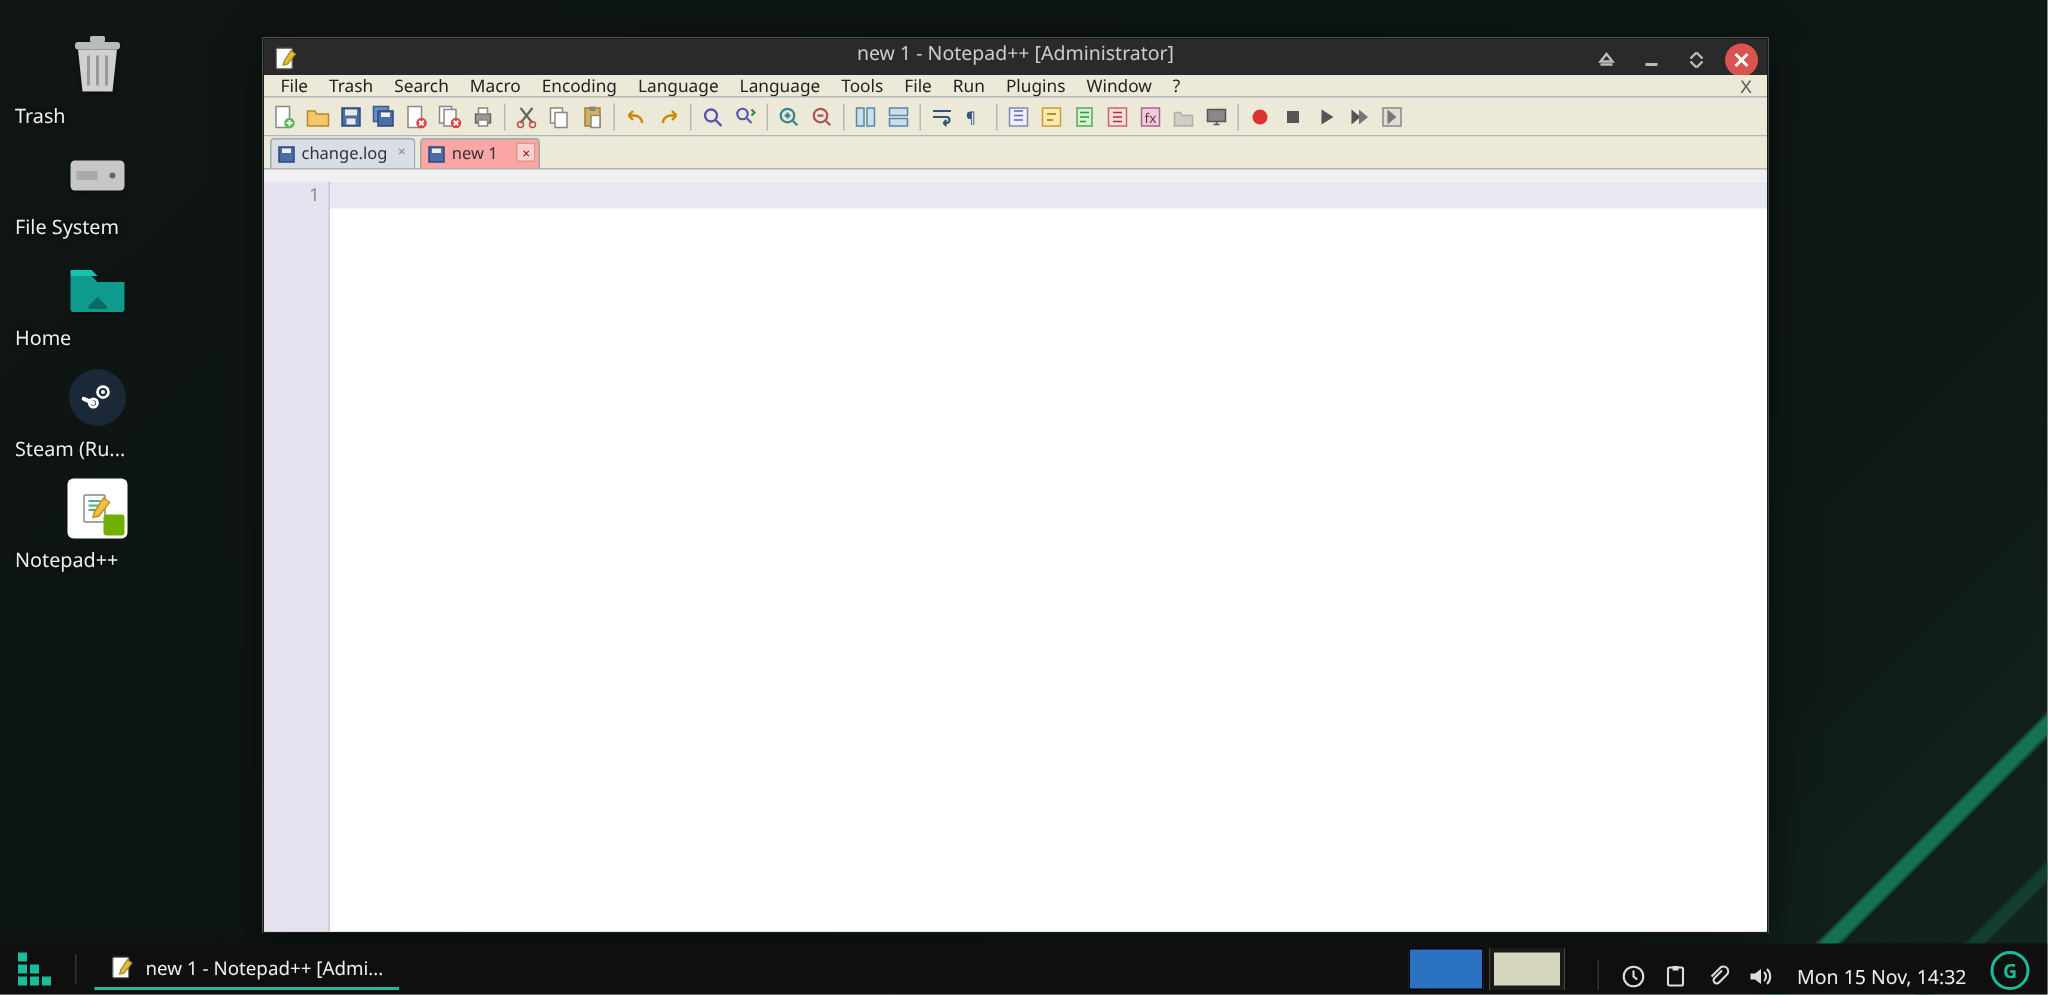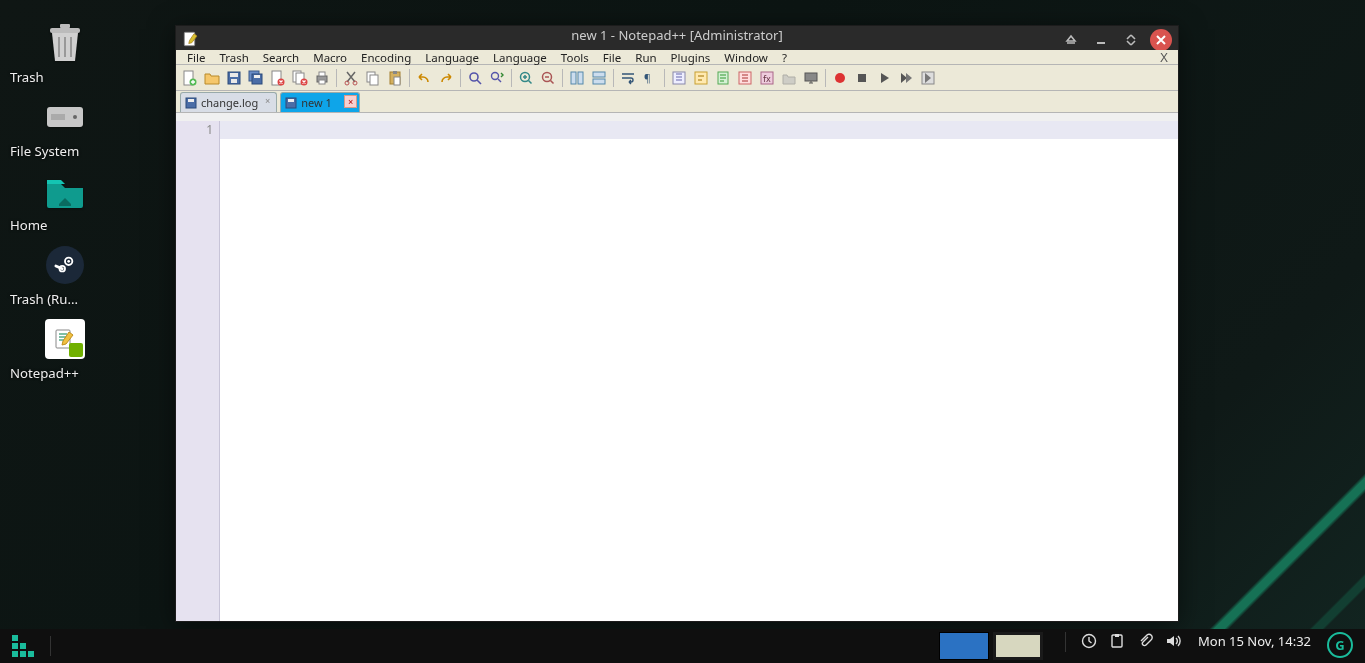--- a/index.html
+++ b/index.html
@@ -66,21 +66,21 @@
 .tabs {
   height:22px; background:#ece9d8; border-bottom:1px solid #b5b5b5;
   display:flex; align-items:flex-end; padding:0 4px; gap:3px;
 }
 .tab {
   height:20px; min-width:80px; background:#d8dde6;
   border:1px solid #9aa; border-bottom:none; border-radius:3px 3px 0 0;
   display:flex; align-items:center; padding:0 18px 0 4px; gap:4px;
   font-size:11px; color:#333; position:relative; cursor:pointer;
 }
-.tab.active{ background:#0ea5e9;margin-top:16px; }
+.tab.active{ background:#fca5a5;margin-top:16px; }
 .tab .dot{ width:12px; height:12px; }
 .tab .x{ position:absolute; right:2px; top:2px; width:13px; height:13px; font:9px/13px sans-serif; text-align:center; }
 .tab .x.red{ background:#f7d0d0; color:#a00; border:1px solid #d98; }
 .tab .x.gray{ color:#888; }
 
 .editor {
   position:absolute; left:0; right:0; top:95px; bottom:0;
   display:flex; background:#fff;
 }
 .gutter{
@@ -106,21 +106,21 @@
 .manjaro span{ background:#1abc9c; }
 .manjaro span:nth-child(2){ visibility:hidden; }
 .manjaro span:nth-child(3){ visibility:hidden; }
 .manjaro span:nth-child(6){ visibility:hidden; }
 
 .tkapp { display:flex; align-items:center; gap:6px; padding:0 10px; height:28px; margin-left:2px; cursor:pointer; }
 .tkapp .ic{ width:18px; height:18px; }
 .tkapp .lbl{ font-size:12.5px; color:#eee; max-width:170px; overflow:hidden; text-overflow:ellipsis; white-space:nowrap; }
 .tkapp.active{ border-bottom:2px solid #1abc9c; }
 
-.tray{ margin-left:auto; display:flex; align-items:flex-start; gap:10px; padding-right:6px; }
+.tray{ margin-left:auto; display:flex; align-items:flex-end; gap:10px; padding-right:6px; }
 .tray .ti{ width:18px; height:18px; cursor:pointer; display:flex; align-items:center; justify-content:center; }
 .clock{ font-size:13px; color:#eee; padding:0 6px; }
 .round{
   width:26px; height:26px; border-radius:50%; border:2px solid #1abc9c;
   display:flex; align-items:center; justify-content:center; color:#1abc9c;
   font-weight:700; font-size:13px; cursor:pointer;
 }
 
 
 .ws { display:flex; gap:4px; margin-right:8px; }
@@ -171,21 +171,21 @@
     <div class="ic">
       <div class="steam">
           <svg width="22" height="22" viewBox="0 0 24 24">
             <circle cx="16" cy="8" r="4" fill="none" stroke="#fff" stroke-width="2"></circle>
             <circle cx="16" cy="8" r="1.5" fill="#fff"></circle>
             <path d="M2 13l7 3" stroke="#fff" stroke-width="3" stroke-linecap="round"></path>
             <circle cx="9" cy="16" r="3" fill="none" stroke="#fff" stroke-width="2"></circle>
           </svg>
         </div>
     </div>
-    <div class="lbl">Trash (Ru...</div>
+    <div class="lbl">Steam (Ru...</div>
   </div>
   <div class="di">
     <div class="ic">
       <div class="npp-ic">
           <svg width="24" height="24" viewBox="0 0 24 24">
             <rect x="3" y="3" width="14" height="18" rx="1" fill="#fff" stroke="#888"></rect>
             <path d="M6 7h8M6 10h8M6 13h5" stroke="#5a8" stroke-width="1.4"></path>
             <path d="M16 5l4 3-7 9-4 1 1-4z" fill="#f0c040" stroke="#c09020"></path>
           </svg>
         </div>
@@ -489,20 +489,29 @@
         <span></span>
         <span></span>
         <span></span>
         <span></span>
         <span></span>
         <span></span>
         <span></span>
     </div>
   </div>
   <div class="sep"></div>
+  <div class="tkapp active">
+    <div class="ic">
+      <svg width="18" height="18" viewBox="0 0 24 24">
+          <rect x="3" y="3" width="14" height="18" rx="1" fill="#fff" stroke="#777"></rect>
+          <path d="M16 5l4 3-7 9-4 1 1-4z" fill="#d8c030" stroke="#a88020"></path>
+        </svg>
+    </div>
+    <span class="lbl">new 1 - Notepad++ [Admi...</span>
+  </div>
 
   <div class="tray">
     <div class="ws">
       <div class="wst active"></div>
       <div class="wst ed"></div>
     </div>
     <div class="sep"></div>
     <div class="ti">
         <svg width="16" height="16" viewBox="0 0 16 16">
           <circle cx="8" cy="8" r="6.5" fill="none" stroke="#ddd" stroke-width="1.4"></circle>

